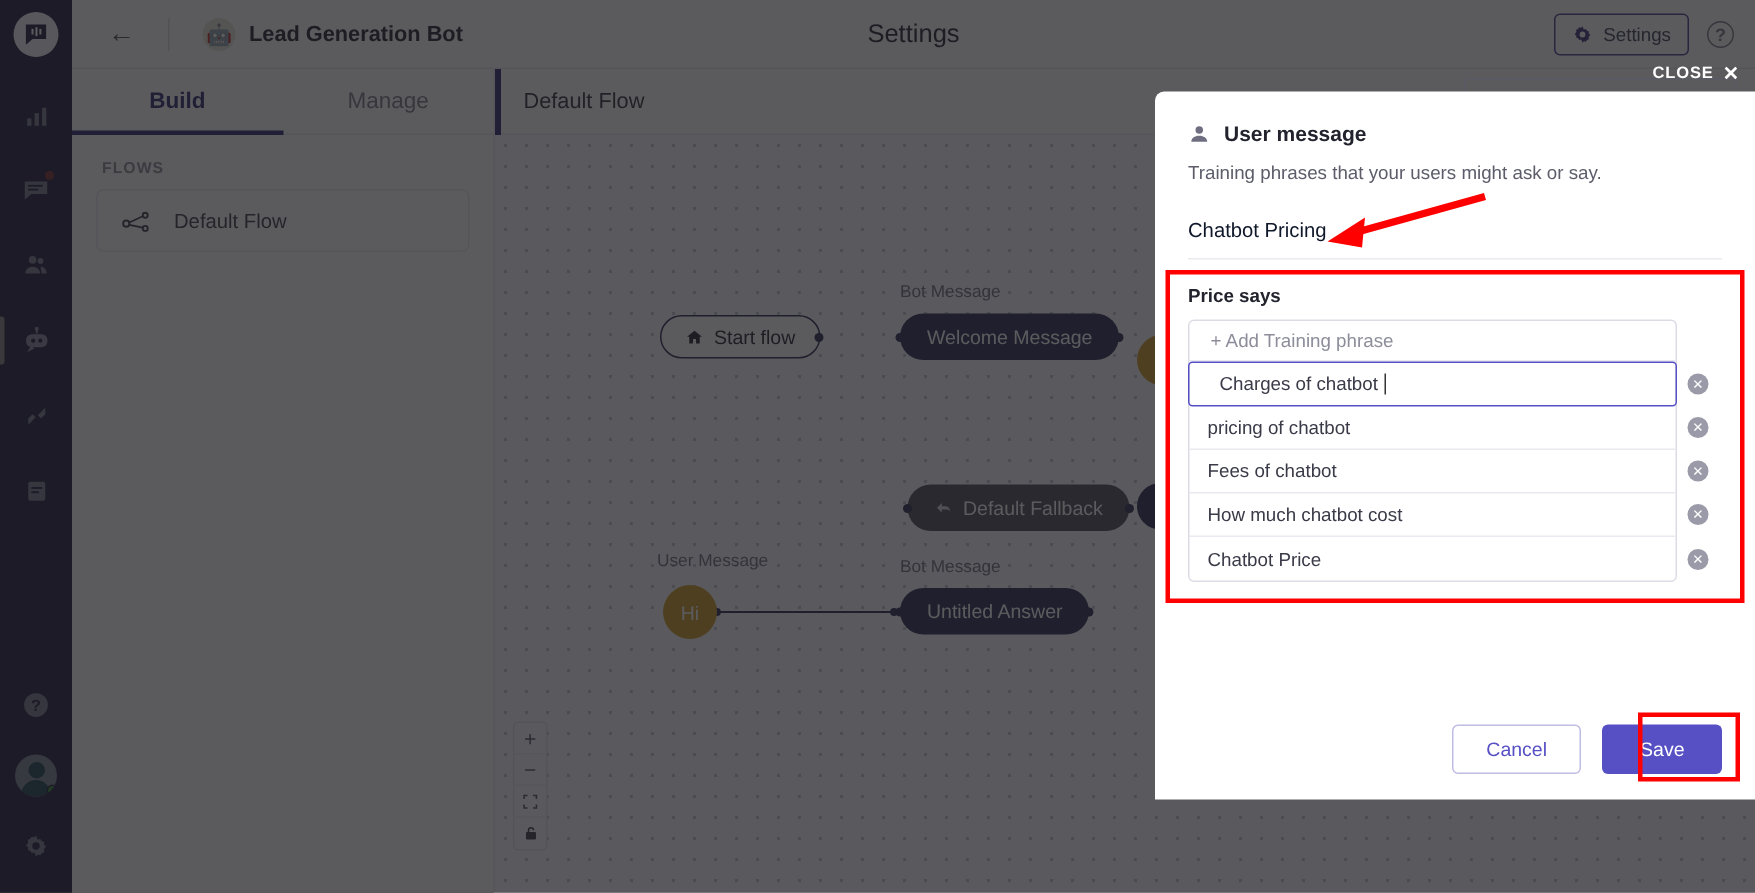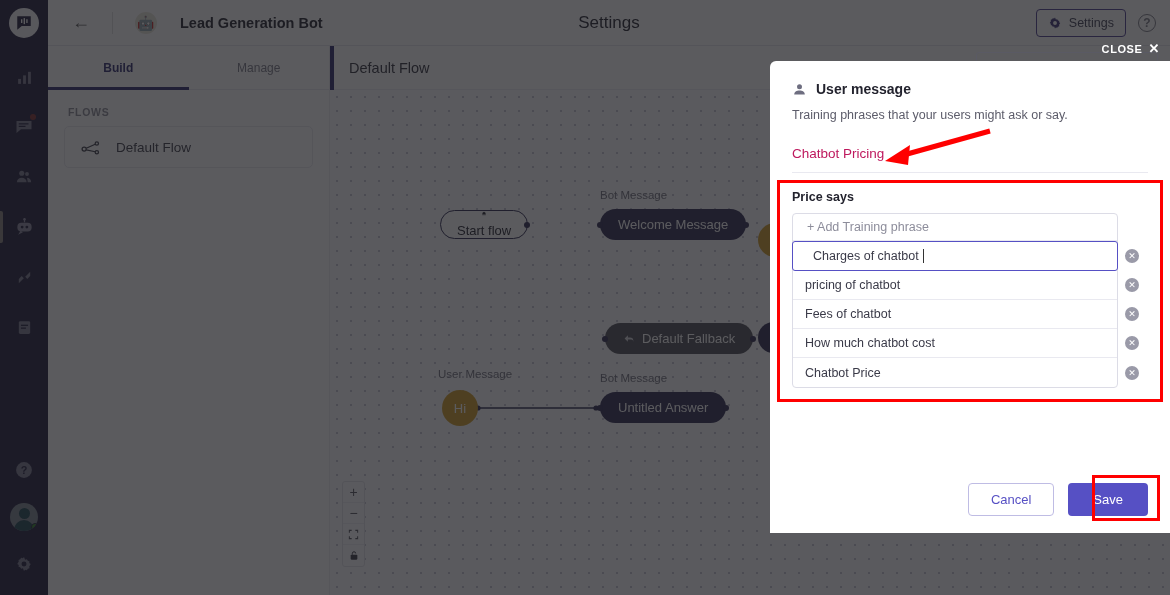--- a/index.html
+++ b/index.html
@@ -55,21 +55,21 @@
     background: #fff; display: flex; align-items: center;
     border-bottom: 1px solid #e6e6ec;
   }
   .back-arrow { margin-left: 24px; font-size: 18px; color: #555; }
   .hdr-sep { width: 1px; height: 22px; background: #ddd; margin-left: 22px; }
   .bot-ava {
     width: 22px; height: 22px; border-radius: 50%;
     background: #e7e4d8; margin-left: 22px;
     display:flex; align-items:center; justify-content:center; font-size: 14px;
   }
-  .bot-name { margin-left: 23px; font-size: 14.5px; font-weight: bold; color: #23232e; }
+  .bot-name { margin-left: 9px; font-size: 14.5px; font-weight: bold; color: #23232e; }
   .hdr-title {
     position: absolute; left: 0; right: 0; text-align: center;
     font-size: 17px; color: #23232e; pointer-events: none;
   }
   .hdr-right { margin-left: auto; display: flex; align-items: center; gap: 12px; padding-right: 14px; }
   .settings-btn {
     display: flex; align-items: center; gap: 7px;
     border: 1px solid #4b3f8f; border-radius: 4px;
     padding: 6px 11px; font-size: 12.5px; color: #3d3d52; background: #fff;
   }
@@ -80,21 +80,21 @@
   }
 
   
   .buildpane {
     position: absolute; left: 48px; top: 46px; width: 282px; bottom: 0;
     background: #fff; border-right: 1px solid #ececf1;
   }
   .tabs { display: flex; height: 44px; border-bottom: 1px solid #e9e9ef; }
   .tab {
     flex: 1; display: flex; align-items: center; justify-content: center;
-    font-size: 12px; color: #7b7b88; position: relative;
+    font-size: 15px; color: #7b7b88; position: relative;
   }
   .tab.active { color: #2d2a6e; font-weight: bold; }
   .tab.active::after {
     content:""; position:absolute; left:0; right:0; bottom:-1px; height:3px; background:#2d2a6e;
   }
   .flows-label {
     margin: 16px 0 8px 20px; font-size: 10.5px; letter-spacing: .7px;
     color: #8b8b97; font-weight: bold;
   }
   .flow-item {
@@ -167,21 +167,21 @@
 
   
   .panel {
     position: absolute; left: 770px; top: 61px; width: 400px; height: 472px;
     background: #fff; border-radius: 6px 0 0 0; z-index: 30;
     display: flex; flex-direction: column;
   }
   .panel-body { padding: 20px 22px 0 22px; flex: 1; }
   .um-title { display: flex; align-items: center; gap: 9px; font-size: 14px; font-weight: bold; color: #23232e; }
   .um-sub { margin-top: 11px; font-size: 12.5px; color: #5c5c6a; }
-  .intent-name { margin-top: 24px; font-size: 13.5px; color: #be185d; padding-bottom: 11px; border-bottom: 1px solid #e9e9f0; }
+  .intent-name { margin-top: 24px; font-size: 13.5px; color: #0f172a; padding-bottom: 11px; border-bottom: 1px solid #e9e9f0; }
   .usersays-label { margin-top: 17px; font-size: 12.5px; font-weight: bold; color: #23232e; }
   .phrase-box { margin-top: 9px; border: 1px solid #dcdce6; border-radius: 4px; }
   .add-phrase {
     height: 27px; display:flex; align-items:center; padding-left: 14px;
     font-size: 12.5px; color: #8d8d9b; border-bottom: 1px solid #e9e9f0;
   }
   .phrase-row {
     position: relative; height: 29px; display:flex; align-items:center;
     padding-left: 12px; font-size: 12.5px; color: #3a3a48;
     border-bottom: 1px solid #e9e9f0;
@@ -345,21 +345,21 @@
         <path d="M530 138 C560 150 560 220 600 245" stroke="#2b2850" stroke-width="1.3" fill="none"></path>
         <path d="M728 135 C760 145 755 170 770 185" stroke="#2b2850" stroke-width="1.3" fill="none"></path>
         <path d="M728 245 L770 245" stroke="#2b2850" stroke-width="1.3" fill="none"></path>
         <path d="M150 318 L265 318" stroke="#2b2850" stroke-width="1.3" fill="none"></path>
         <circle cx="596" cy="135" r="2.6" fill="#2b2850"></circle>
         <circle cx="600" cy="245" r="2.6" fill="#2b2850"></circle>
         <circle cx="148" cy="318" r="2.6" fill="#2b2850"></circle>
         <circle cx="266" cy="318" r="2.6" fill="#2b2850"></circle>
       </svg>
 
-      <div class="node node-start" style="left:110px; top:120px;flex-direction:column;">
+      <div class="node node-start" style="left:110px; top:120px;">
         <svg width="12" height="12" viewBox="0 0 24 24">
           <path d="M12 3L2 11h3v9h5v-6h4v6h5v-9h3z" fill="#23232e"></path>
         </svg>
         <span>Start flow</span>
         <span class="port r"></span>
       </div>
 
       <div class="node node-dark" style="left:270px; top:119px;">
         <span class="nlabel">Bot Message</span>
         <span>Welcome Message</span>

